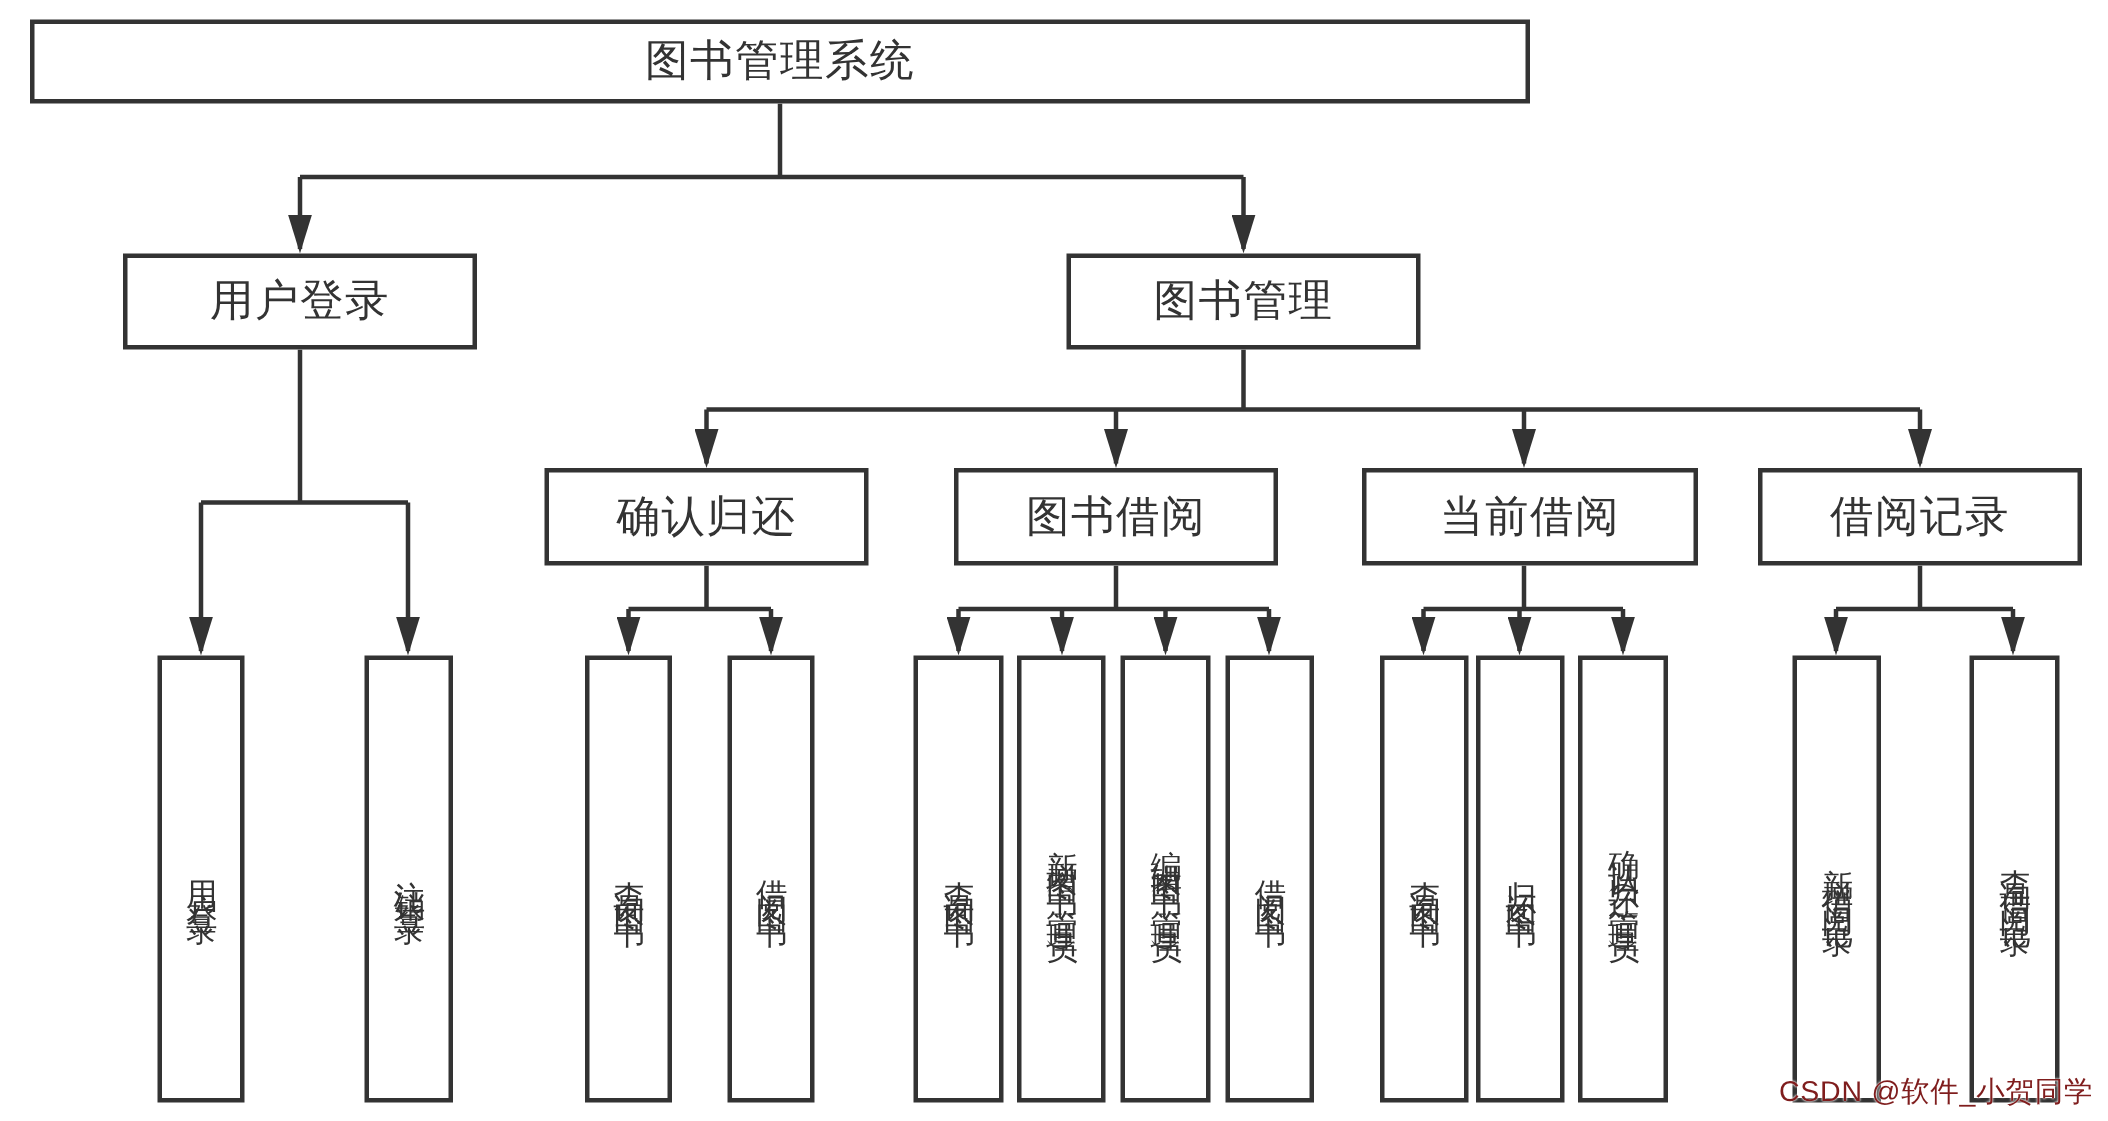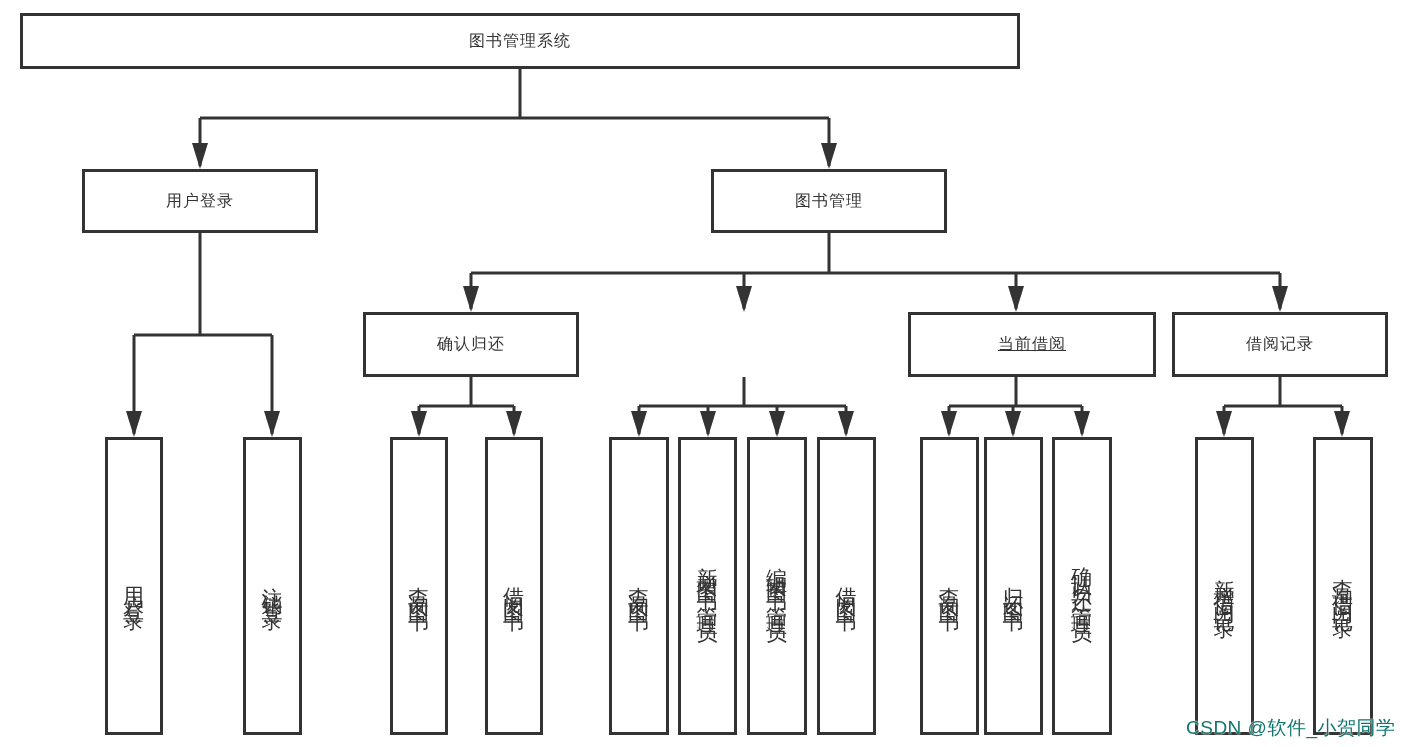--- a/index.html
+++ b/index.html
@@ -24,21 +24,21 @@
   }
   .box {
     position: absolute;
     box-sizing: border-box;
     border: 3px solid #333333;
     background: #ffffff;
     display: flex;
     align-items: center;
     justify-content: center;
     text-align: center;
-    font-size: 16px;
+    font-size: 29px;
     letter-spacing: 1px;
     color: #333333;
   }
   .vbox {
     position: absolute;
     box-sizing: border-box;
     border: 3px solid #333333;
     background: #ffffff;
     display: flex;
     align-items: center;
@@ -48,21 +48,21 @@
     font-size: 21px;
     letter-spacing: 8px;
     line-height: 1;
     color: #333333;
   }
   .watermark {
     position: absolute;
     left: 1186px;
     top: 715px;
     font-size: 19px;
-    color: #0f766e;
+    color: #7f1d1d;
     letter-spacing: 0.5px;
     text-shadow: 0 0 2px #ffffff, 0 0 1px #ffffff;
     white-space: nowrap;
   }
 </style>
 </head>
 <body>
 
 <div class="canvas">
 
@@ -107,21 +107,22 @@
     <line x1="1224" y1="406" x2="1224" y2="434" marker-end="url(#arw)"></line>
     <line x1="1342" y1="406" x2="1342" y2="434" marker-end="url(#arw)"></line>
   </svg>
 
   <div class="box" style="left:20px; top:13px; width:1000px; height:56px;">图书管理系统</div>
 
   <div class="box" style="left:82px; top:169px; width:236px; height:64px;">用户登录</div>
   <div class="box" style="left:711px; top:169px; width:236px; height:64px;text-align:center;">图书管理</div>
 
   <div class="box" style="left:363px; top:312px; width:216px; height:65px;">确认归还</div>
-  <div class="box" style="left:908px; top:312px; width:248px; height:65px;text-decoration:underline;">当前借阅</div>
+  <div class="box" style="left:636px; top:312px; width:216px; height:65px;">图书借阅</div>
+  <div class="box" style="left:908px; top:312px; width:224px; height:65px;">当前借阅</div>
   <div class="box" style="left:1172px; top:312px; width:216px; height:65px;">借阅记录</div>
 
   <div class="vbox" style="left:105px; top:437px; width:58px; height:298px;">用户登录</div>
   <div class="vbox" style="left:243px; top:437px; width:59px; height:298px;">注销登录</div>
 
   <div class="vbox" style="left:390px; top:437px; width:58px; height:298px;">查询图书</div>
   <div class="vbox" style="left:485px; top:437px; width:58px; height:298px;">借阅图书</div>
 
   <div class="vbox" style="left:609px; top:437px; width:60px; height:298px;">查询图书</div>
   <div class="vbox" style="left:678px; top:437px; width:59px; height:298px;">新增图书（管理员）</div>

